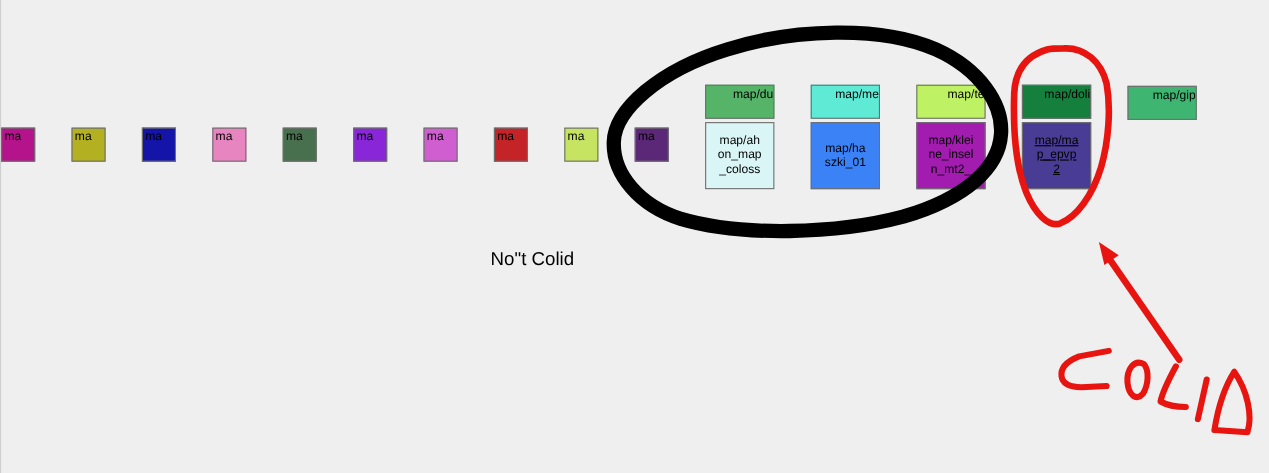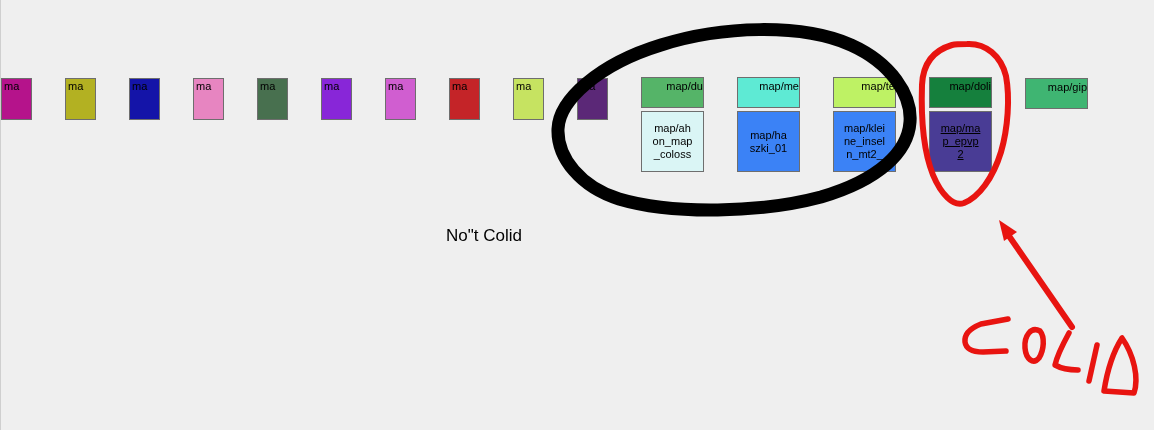--- a/index.html
+++ b/index.html
@@ -13,21 +13,21 @@
   }
   .tile{
     position:absolute;
     box-sizing:border-box;
     border:1.5px solid #6e6e6e;
     color:#000;
     font-size:11px;
     line-height:13px;
     overflow:hidden;
   }
-  .tile.small{width:31px;height:42px;padding:1px 2px;}
+  .tile.small{width:31px;height:31px;padding:1px 2px;margin-top:38px;}
   .tile.pair-top,.tile.single{width:63px;height:31px;text-align:right;padding-top:2px;}
   .tile.pair-bottom{
     width:63px;height:61px;
     display:flex;align-items:center;justify-content:center;
     text-align:center;white-space:pre-line;
   }
   #not-colid-label{
     position:absolute;left:445px;top:226px;
     font-size:17px;color:#000;
   }
@@ -53,21 +53,21 @@
       <div class="tile small" style="left: 512px; top: 78px; background: rgb(198, 227, 97);">ma</div>
       <div class="tile small" style="left: 576px; top: 78px; background: rgb(91, 40, 119);">ma</div>
       <div class="tile pair-top" style="left: 640px; top: 77px; background: rgb(85, 180, 104);">map/du</div>
       <div class="tile pair-bottom" style="left: 640px; top: 111px; background: rgb(218, 245, 245);">map/ah
 on_map
 _coloss</div>
       <div class="tile pair-top" style="left: 736px; top: 77px; background: #5eead4;">map/me</div>
       <div class="tile pair-bottom" style="left: 736px; top: 111px; background: #3b82f6;">map/ha
 szki_01</div>
       <div class="tile pair-top" style="left: 832px; top: 77px; background: #bef264;">map/te</div>
-      <div class="tile pair-bottom" style="left: 832px; top: 111px; background: #3b82f6;">map/klei
+      <div class="tile pair-bottom" style="left: 832px; top: 111px; background: #a21caf;">map/klei
 ne_insel
 n_mt2_</div>
       <div class="tile pair-top" style="left: 928px; top: 77px; background: #15803d;">map/doli</div>
       <div class="tile pair-bottom" style="left: 928px; top: 111px; background: rgb(73, 60, 149); text-decoration: underline;">map/ma
 p_epvp
 2</div>
       <div class="tile single" style="left: 1024px; top: 78px; background: rgb(63, 181, 114);">map/gip</div>
     </div>
 
   <div id="not-colid-label">No"t Colid</div>

